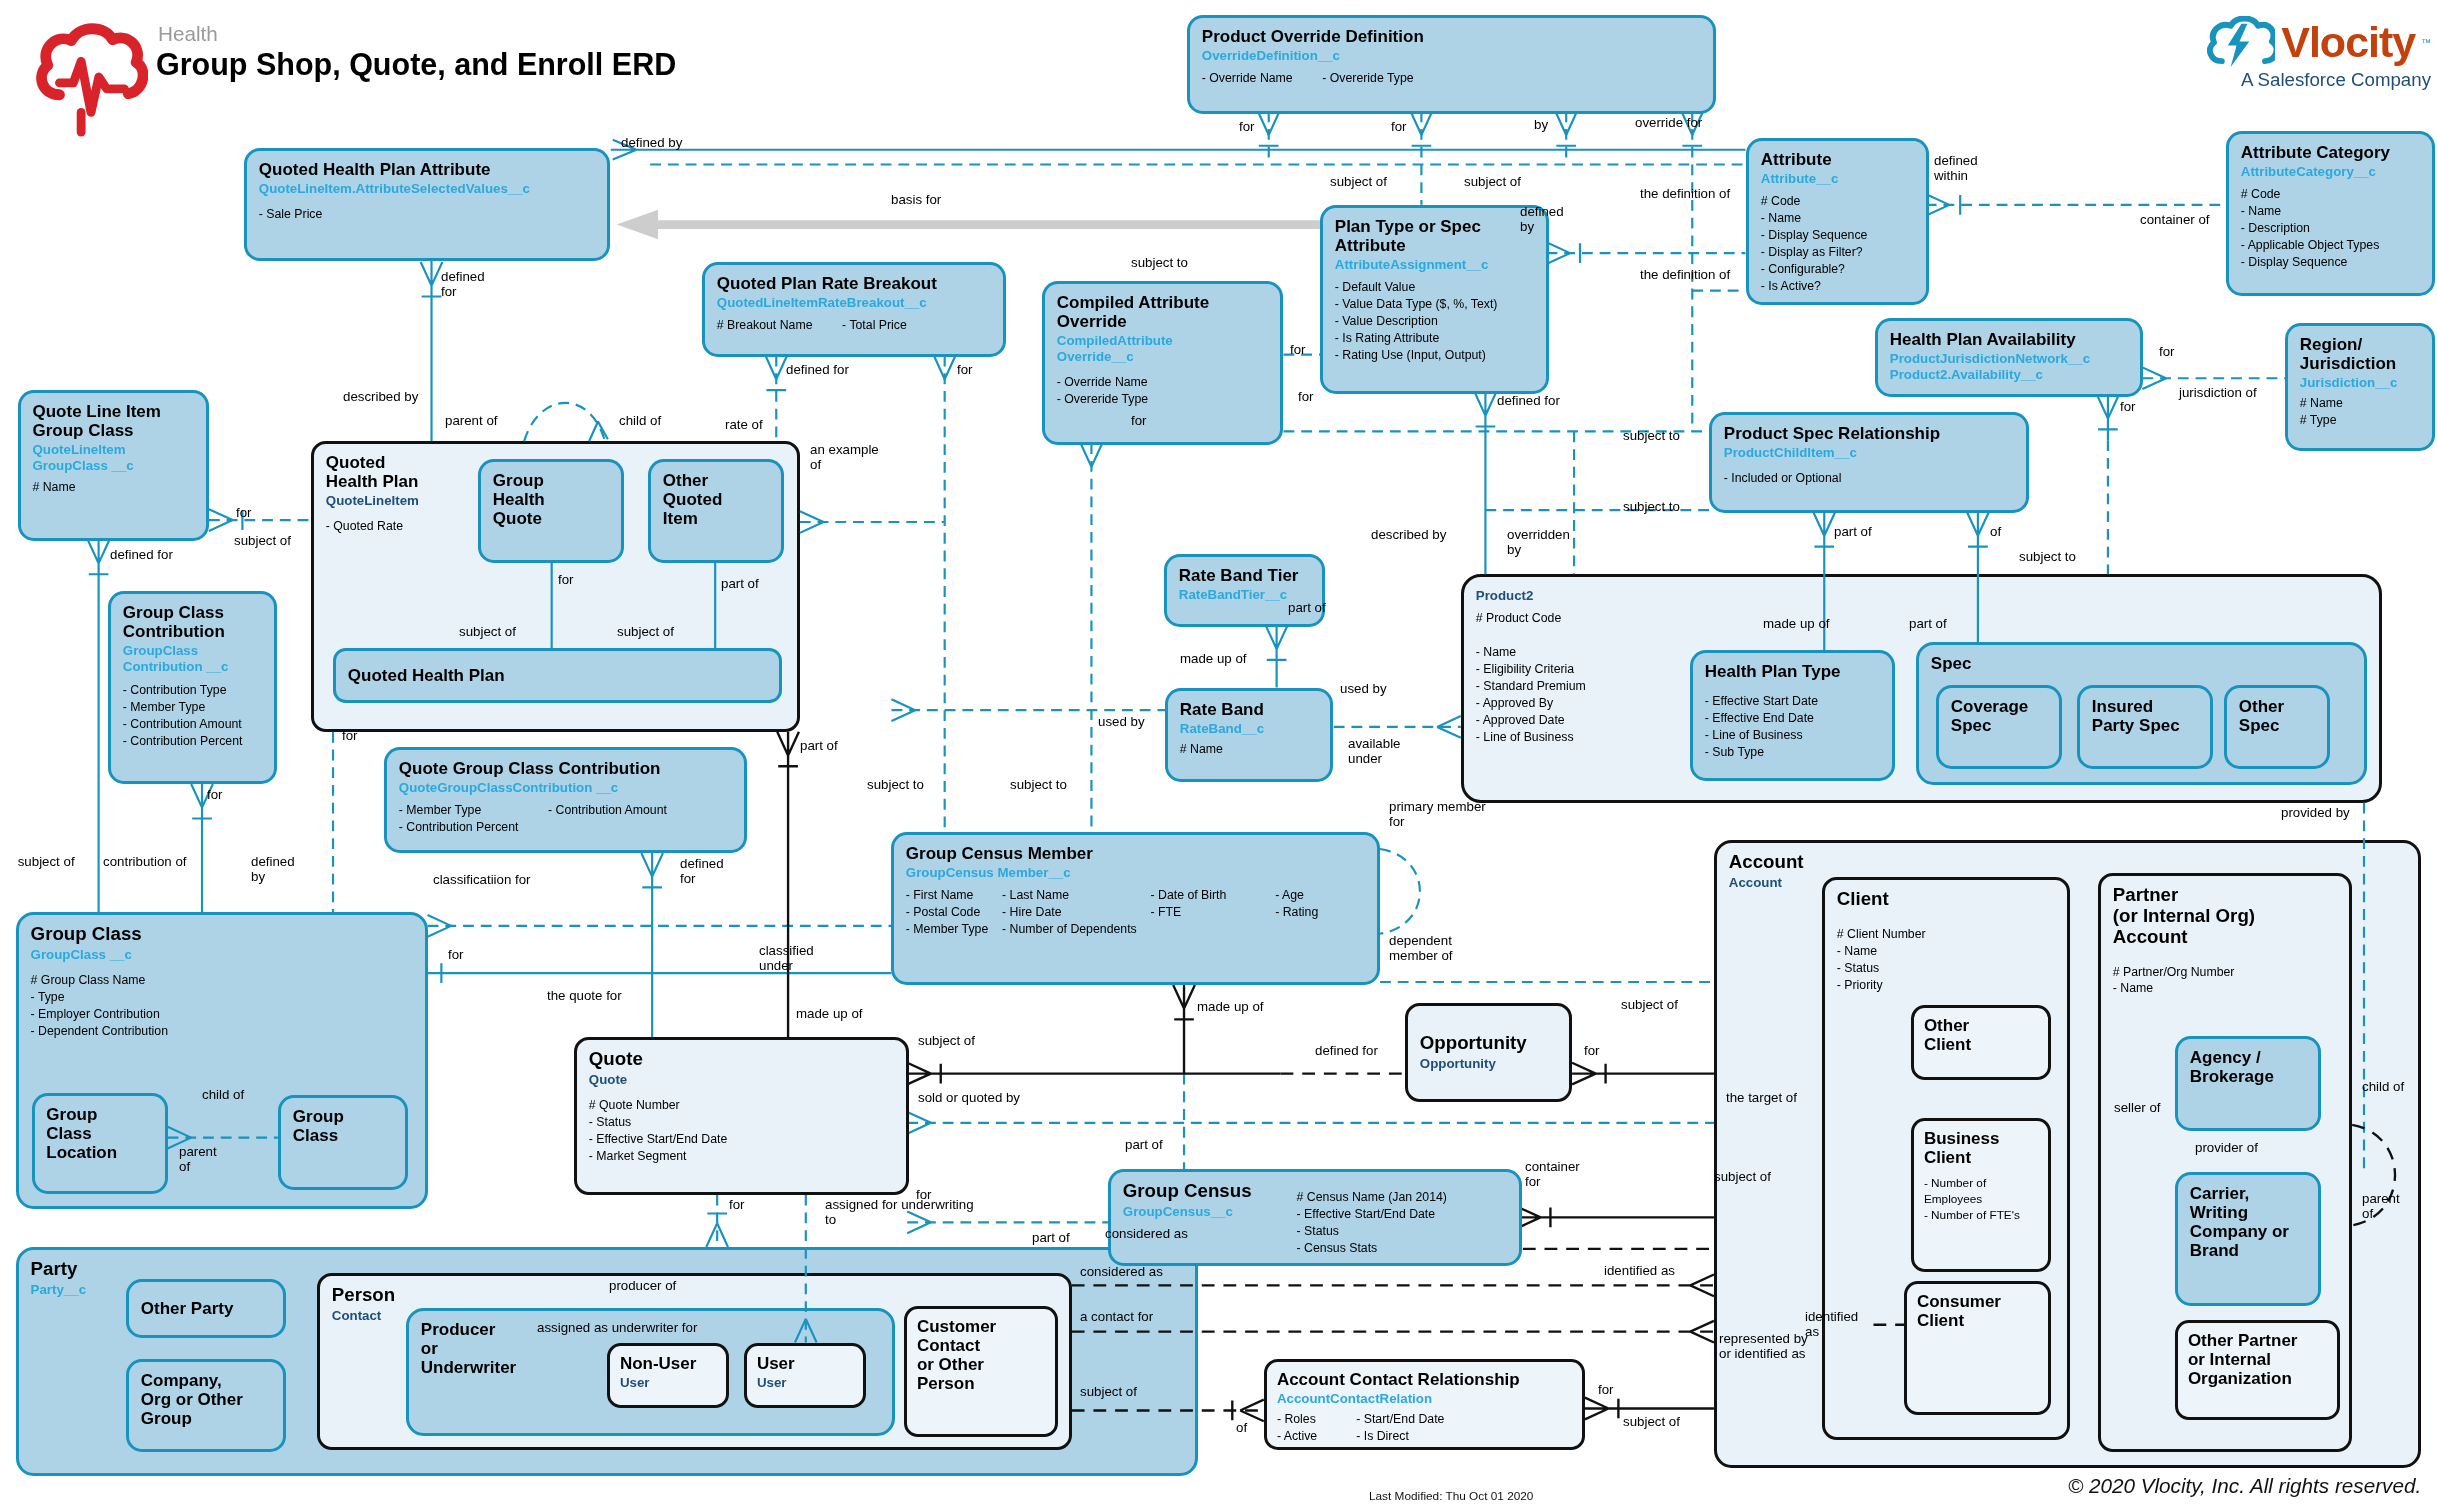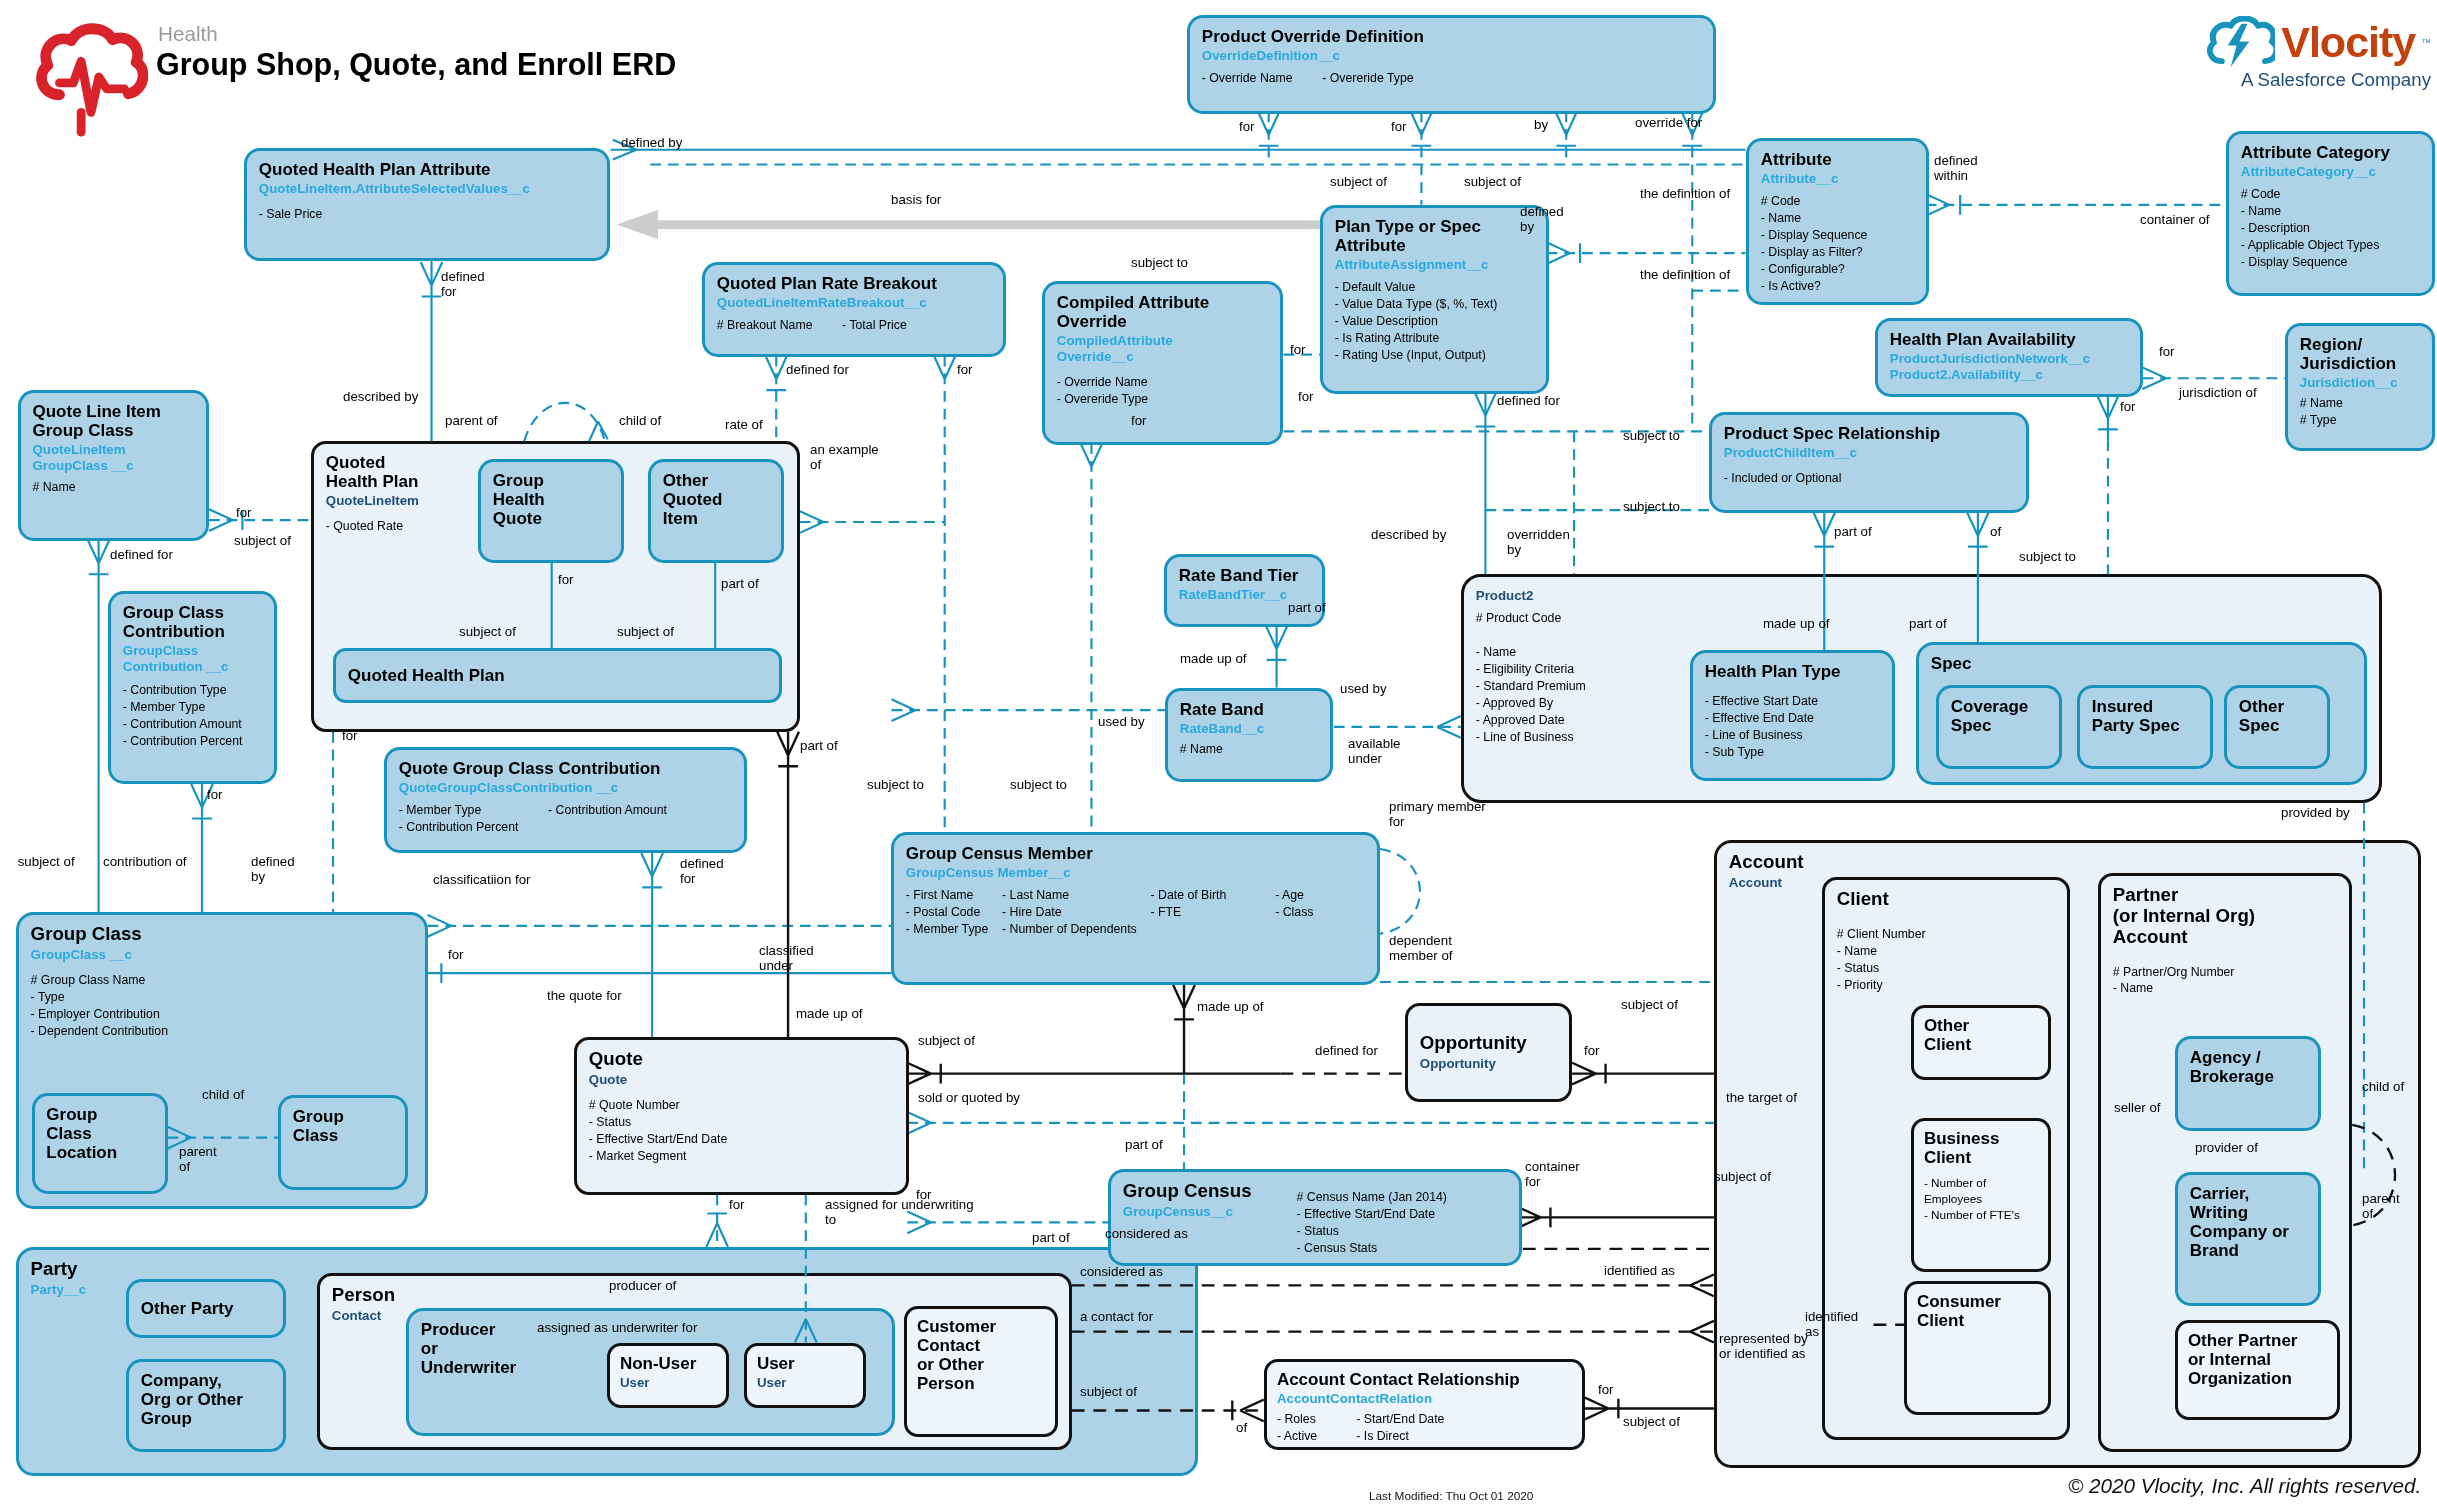--- a/index.html
+++ b/index.html
@@ -362,21 +362,21 @@
     <div class="cols" style="gap:13.8px">
       <div class="at">- First Name
 - Postal Code
 - Member Type</div>
       <div class="at">- Last Name
 - Hire Date
 - Number of Dependents</div>
       <div class="at">- Date of Birth
 - FTE</div>
       <div class="at" style="margin-left:35px">- Age
-- Class</div>
+- Rating</div>
     </div>
   </div>
 
   <div class="ent abovewires" style="left:31.5px;top:1093px;width:136px;height:101px">
     <div class="t">Group
 Class
 Location</div>
   </div>
   <div class="ent abovewires" style="left:278px;top:1095px;width:130px;height:95px">
     <div class="t">Group

